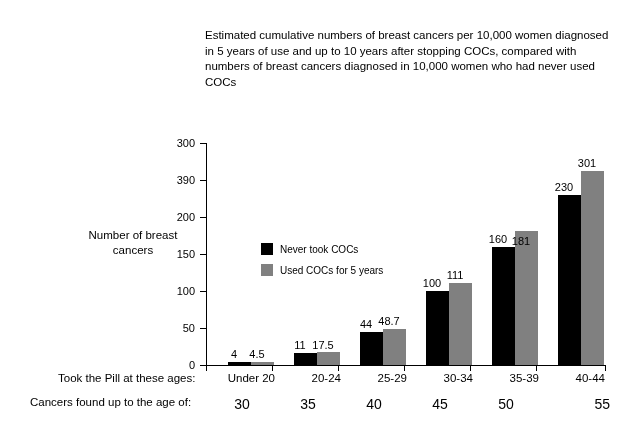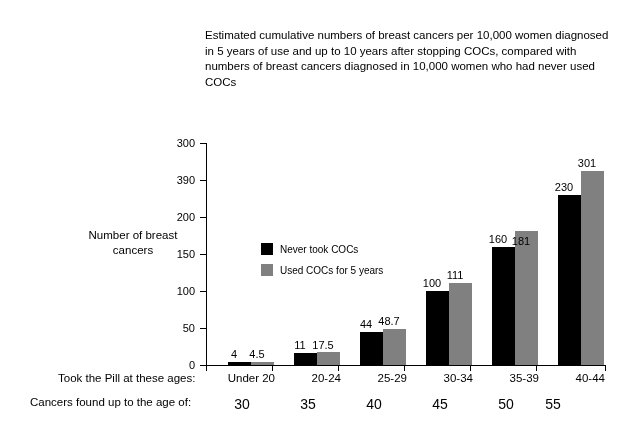--- a/index.html
+++ b/index.html
@@ -230,21 +230,21 @@
 <div class="group-label" style="left:341px; width:66px;">25-29</div>
 <div class="group-label" style="left:407px; width:66px;">30-34</div>
 <div class="group-label" style="left:473px; width:66px;">35-39</div>
 <div class="group-label" style="left:539px; width:66px;">40-44</div>
 
 <div class="age-label" style="left:209px; width:66px;">30</div>
 <div class="age-label" style="left:275px; width:66px;">35</div>
 <div class="age-label" style="left:341px; width:66px;">40</div>
 <div class="age-label" style="left:407px; width:66px;">45</div>
 <div class="age-label" style="left:473px; width:66px;">50</div>
-<div class="age-label" style="left:520px; width:66px;">55</div>
+<div class="age-label" style="left:544px; width:66px;text-align:right;">55</div>
 
 <div id="row-label-1">Took the Pill at these ages:</div>
 <div id="row-label-2">Cancers found up to the age of:</div>
 
 <div id="legend">
   <div class="legend-row">
     <span class="legend-swatch never"></span>
     <span class="legend-text">Never took COCs</span>
   </div>
   <div class="legend-row">

